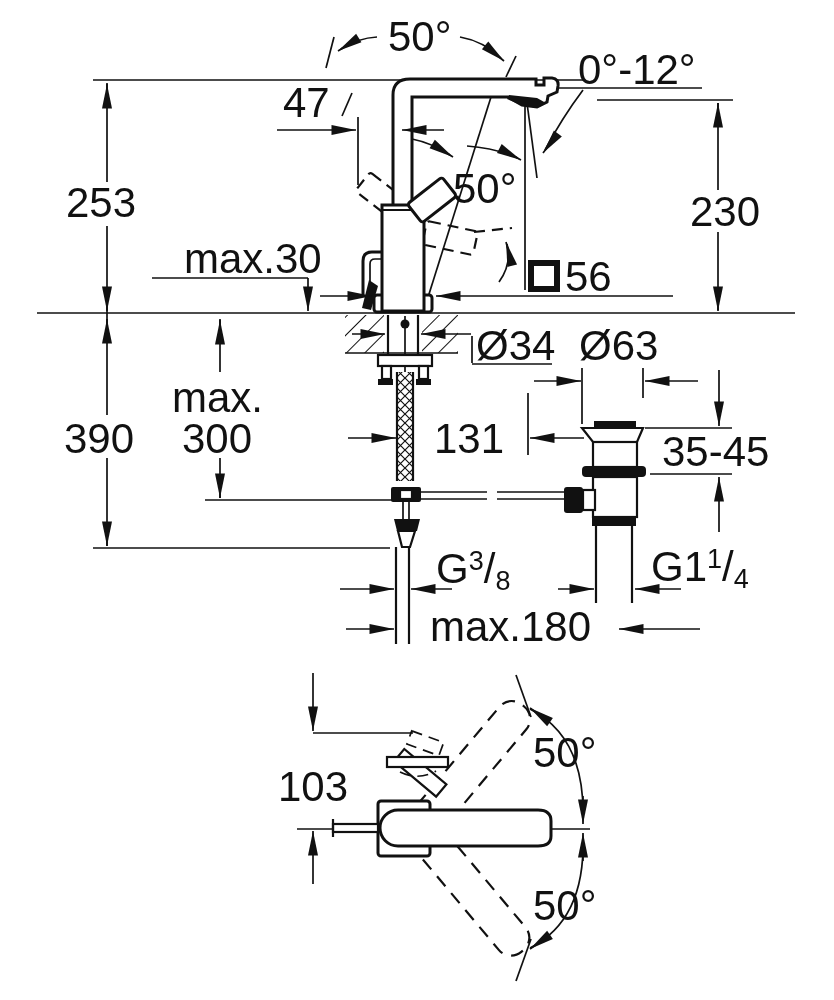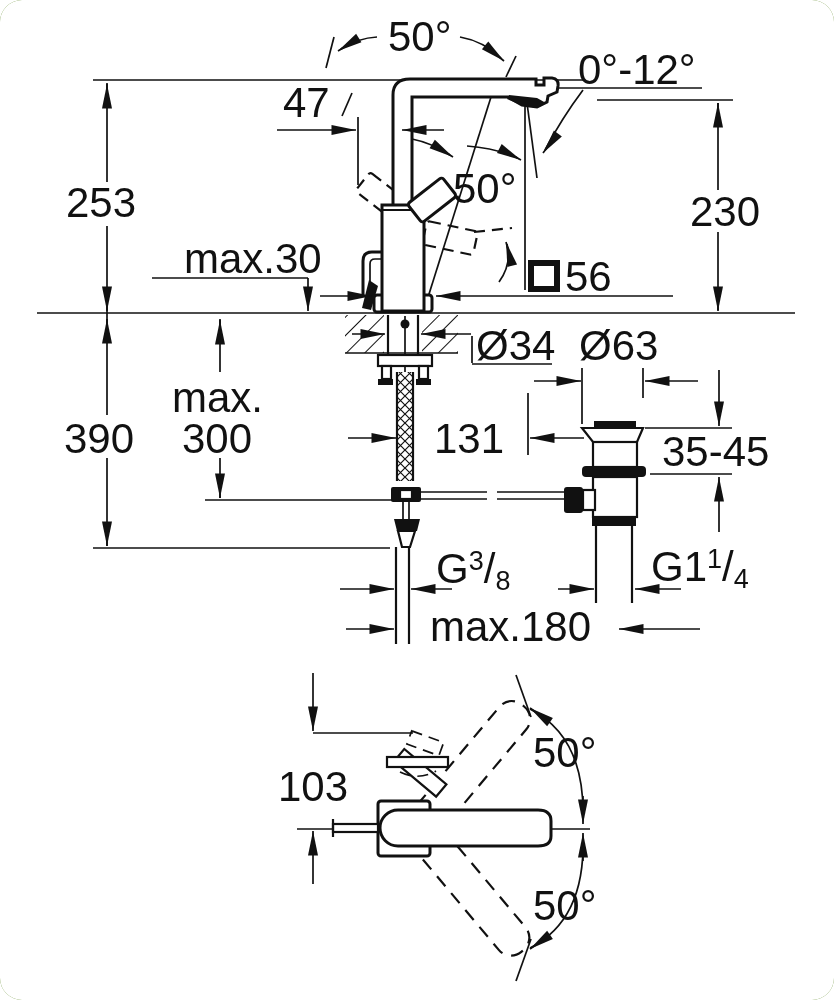--- a/index.html
+++ b/index.html
@@ -1,16 +1,16 @@
 <!DOCTYPE html>
 <html><head>
 <meta charset="utf-8">
 <style>
   html,body{margin:0;padding:0;background:#fff;}
-  .stage{position:relative;width:834px;height:1000px;background:#4d7c0f;overflow:hidden;border-radius:22px;}
+  .stage{position:relative;width:834px;height:1000px;background:#4d7c0f;overflow:hidden;}
   svg{display:block;}
   .s15{stroke:#111;stroke-width:1.7;fill:none;}
   .s2{stroke:#111;stroke-width:2.2;fill:none;}
   .s3{stroke:#111;stroke-width:3;fill:none;}
   .wf{fill:#fff;stroke:#111;stroke-width:3;}
   .wf2{fill:#fff;stroke:#111;stroke-width:2.2;}
   .bf{fill:#111;stroke:none;}
   .dash{stroke-dasharray:11 7;}
   .dash2{stroke-dasharray:13 9;}
   text.dim{font-family:"Liberation Sans","DejaVu Sans",sans-serif;font-size:42px;fill:#111;}

